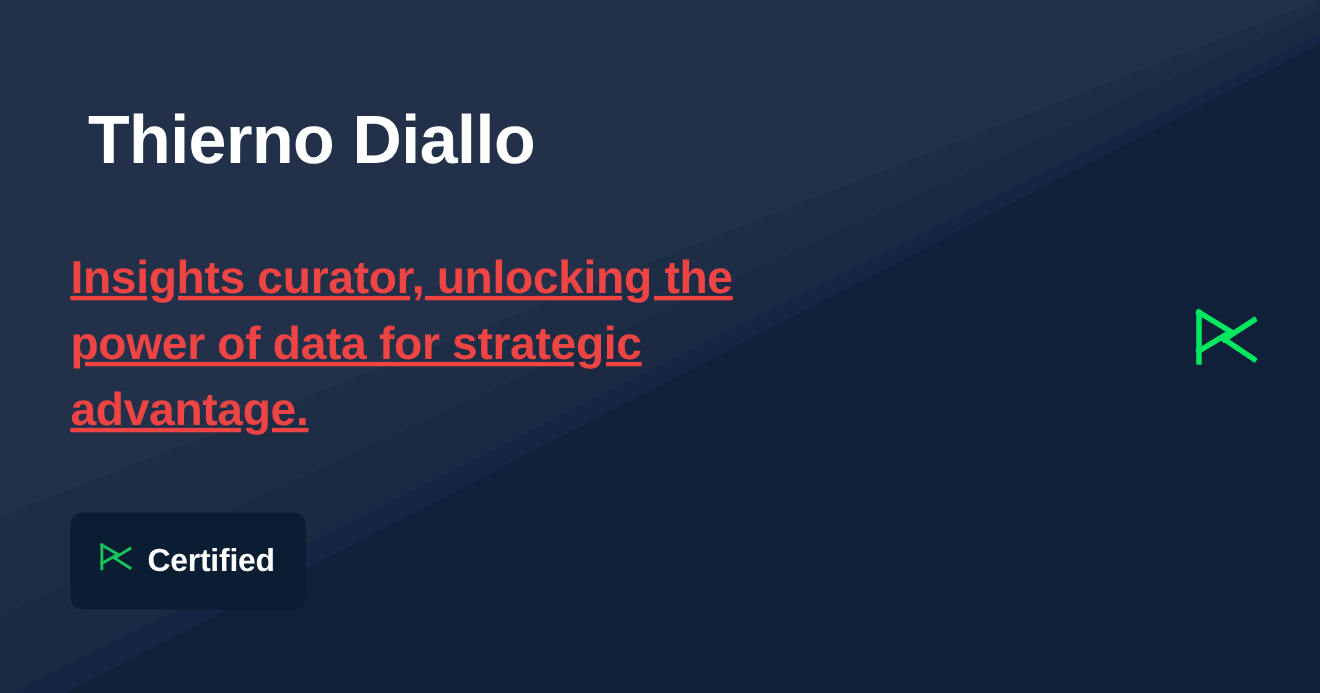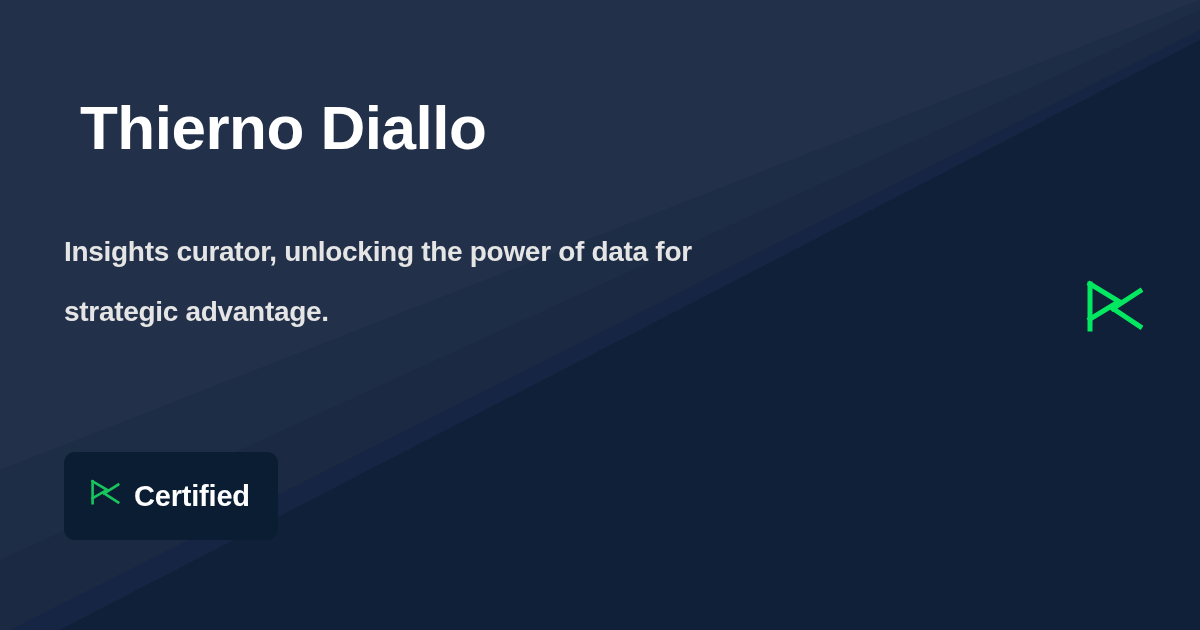--- a/index.html
+++ b/index.html
@@ -49,31 +49,32 @@
     color: #ffffff;
     white-space: nowrap;
   }
 
   .profile-headline {
     position: absolute;
     top: 222px;
     left: 0;
     width: 640px;
     margin: 0;
-    font-size: 28px;
+    font-size: 42px;
     line-height: 60px;
     font-weight: 700;
     letter-spacing: -0.3px;
-    color: #e5e5e5;
+    color: #ef4444;
+    text-decoration: underline;
   }
 
   .certified-badge {
     position: absolute;
     left: 0;
-    top: 452px;
+    top: 466px;
     height: 88px;
     box-sizing: border-box;
     display: flex;
     align-items: center;
     gap: 14px;
     padding: 0 28px 0 26px;
     background: #0b1d33;
     border-radius: 11px;
   }
 

